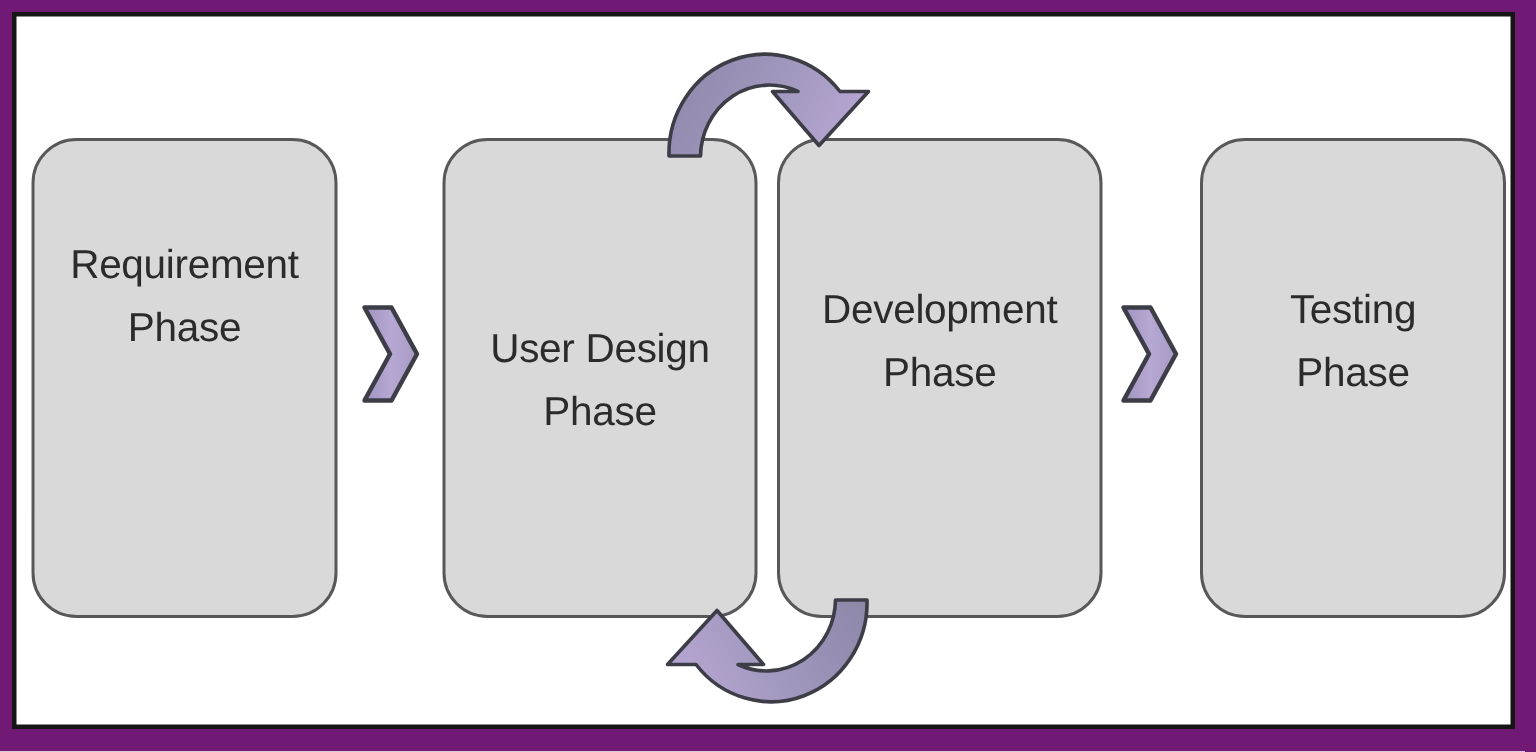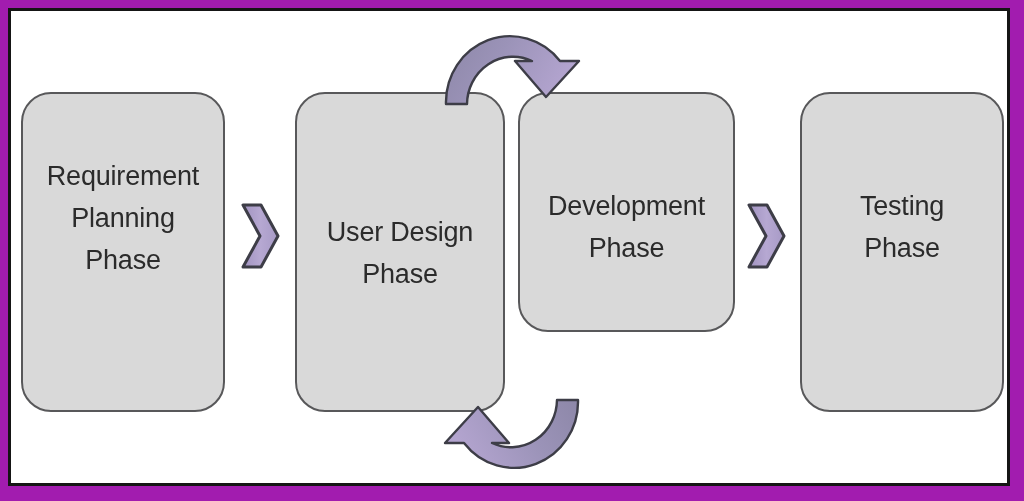--- a/index.html
+++ b/index.html
@@ -10,21 +10,21 @@
   body {
     width: 1024px;
     height: 501px;
     font-family: "Liberation Sans", sans-serif;
     overflow: hidden;
   }
   #diagram-root {
     position: relative;
     width: 1024px;
     height: 501px;
-    background: #a21caf;
+    background: #701a75;
   }
   
   #outer-frame {
     position: absolute;
     left: 8px;
     top: 8px;
     width: 1002px;
     height: 478px;
     border: 3px solid #151515;
     box-sizing: border-box;
@@ -59,21 +59,21 @@
   }
   #box-requirement {
     left: 21px;  top: 92px;  width: 204px; height: 320px;
   }
   #box-requirement .box-text-wrap { margin-top: 62px; }
   #box-userdesign {
     left: 295px; top: 92px;  width: 210px; height: 320px;
   }
   #box-userdesign .box-text-wrap { margin-top: 118px; }
   #box-development {
-    left: 518px; top: 92px;  width: 217px; height: 240px;
+    left: 518px; top: 92px;  width: 217px; height: 320px;
   }
   #box-development .box-text-wrap { margin-top: 92px; }
   #box-testing {
     left: 800px; top: 92px;  width: 204px; height: 320px;
   }
   #box-testing .box-text-wrap { margin-top: 92px; }
 
   
   .chevron {
     position: absolute;
@@ -102,21 +102,20 @@
 </head>
 <body>
 
 <div id="diagram-root">
 
   <div id="outer-frame"></div>
 
   <div class="phase-box" id="box-requirement">
     <div class="box-text-wrap">
       <span class="phase-line">Requirement</span>
-      <span class="phase-line">Planning</span>
       <span class="phase-line">Phase</span>
     </div>
   </div>
 
   <div class="phase-box" id="box-userdesign">
     <div class="box-text-wrap">
       <span class="phase-line">User Design</span>
       <span class="phase-line">Phase</span>
     </div>
   </div>

